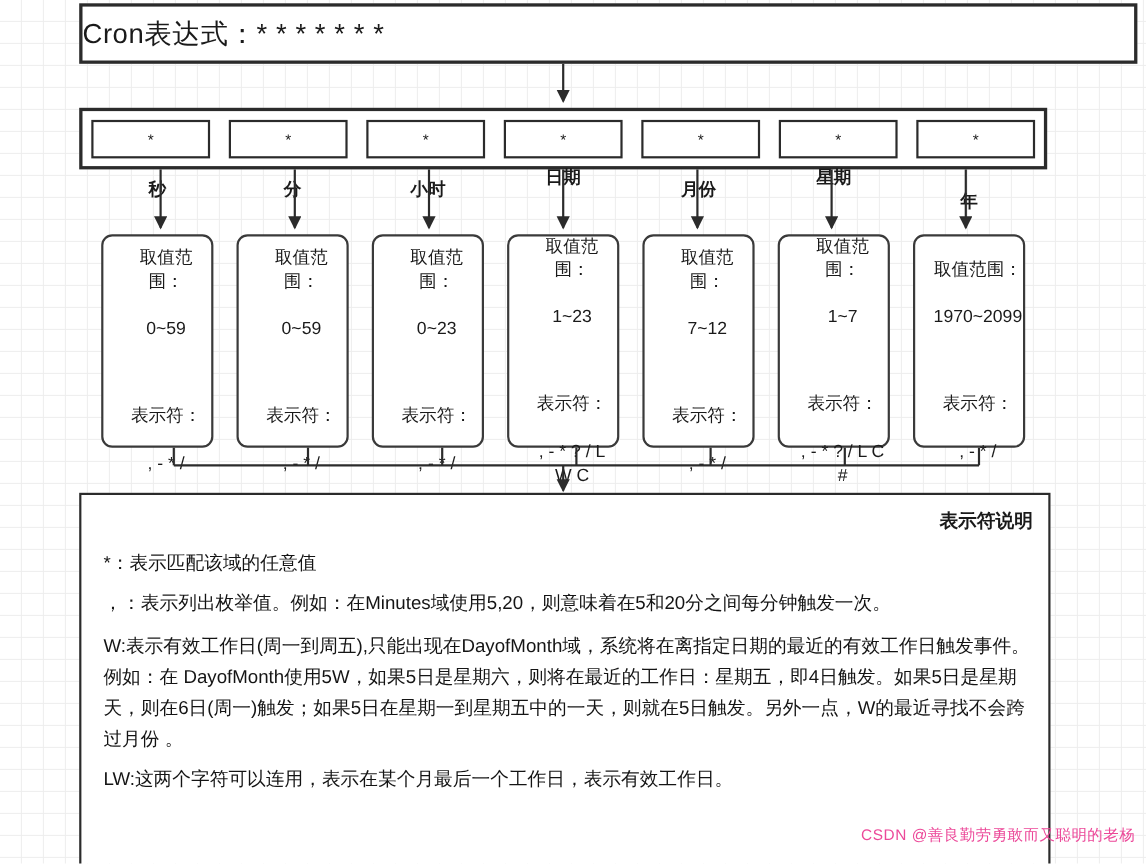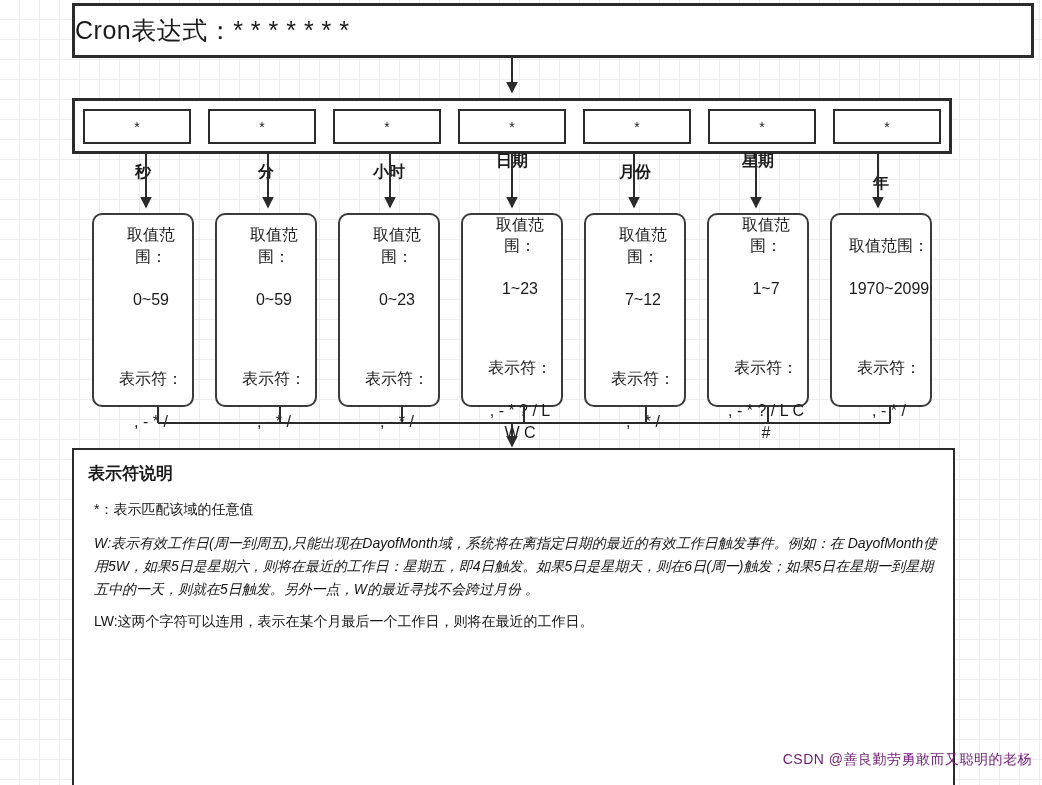--- a/index.html
+++ b/index.html
@@ -126,54 +126,53 @@
     top: 448px;
     width: 883px;
     height: 340px;
     border: 2.5px solid #2b2b2b;
     background: #ffffff;
     box-sizing: border-box;
     padding: 10px 14px 0 14px;
     overflow: hidden;
   }
   #explain-title {
-    text-align: left;
+    text-align: right;
     font-size: 17px;
     font-weight: bold;
     margin: 2px 0 14px 0;
   }
   .explain-line {
-    font-size: 14px;
+    font-size: 17px;
     line-height: 1.55;
     margin-bottom: 11px;
     padding-left: 6px;
     color: #141414;
   }
   .explain-line.multiline {
     line-height: 1.65;
     margin-bottom: 10px;
-    font-style: italic;
   }
 
   
   #connectors {
     position: absolute;
     left: 0; top: 0;
     width: 1042px;
     height: 785px;
     pointer-events: none;
   }
 
   
   #watermark {
     position: absolute;
     right: 10px;
     bottom: 16px;
     font-size: 14px;
-    color: #701a75;
+    color: #ec4899;
     white-space: nowrap;
     letter-spacing: 0.5px;
   }
 </style>
 </head>
 <body>
 
 <div id="canvas">
 
   <div id="title-box">
@@ -288,22 +287,23 @@
         <div>表示符：</div>
         <div>, - * /</div>
       </div>
     </div>
 
   </div>
 
   <div id="explain-panel">
     <div id="explain-title">表示符说明</div>
     <div class="explain-line">*：表示匹配该域的任意值</div>
+    <div class="explain-line">，：表示列出枚举值。例如：在Minutes域使用5,20，则意味着在5和20分之间每分钟触发一次。</div>
     <div class="explain-line multiline">W:表示有效工作日(周一到周五),只能出现在DayofMonth域，系统将在离指定日期的最近的有效工作日触发事件。例如：在 DayofMonth使用5W，如果5日是星期六，则将在最近的工作日：星期五，即4日触发。如果5日是星期天，则在6日(周一)触发；如果5日在星期一到星期五中的一天，则就在5日触发。另外一点，W的最近寻找不会跨过月份 。</div>
-    <div class="explain-line">LW:这两个字符可以连用，表示在某个月最后一个工作日，则将在最近的工作日。</div>
+    <div class="explain-line">LW:这两个字符可以连用，表示在某个月最后一个工作日，表示有效工作日。</div>
   </div>
 
   <svg id="connectors" viewBox="0 0 1042 785" xmlns="http://www.w3.org/2000/svg">
     <defs>
       <marker id="arrowhead" markerWidth="9" markerHeight="9" refX="5.2" refY="3" orient="auto" markerUnits="strokeWidth">
         <path d="M0,0 L6,3 L0,6 z" fill="#2b2b2b"></path>
       </marker>
     </defs>
 
     <line x1="512" y1="58" x2="512" y2="92" stroke="#2b2b2b" stroke-width="2" marker-end="url(#arrowhead)"></line>

